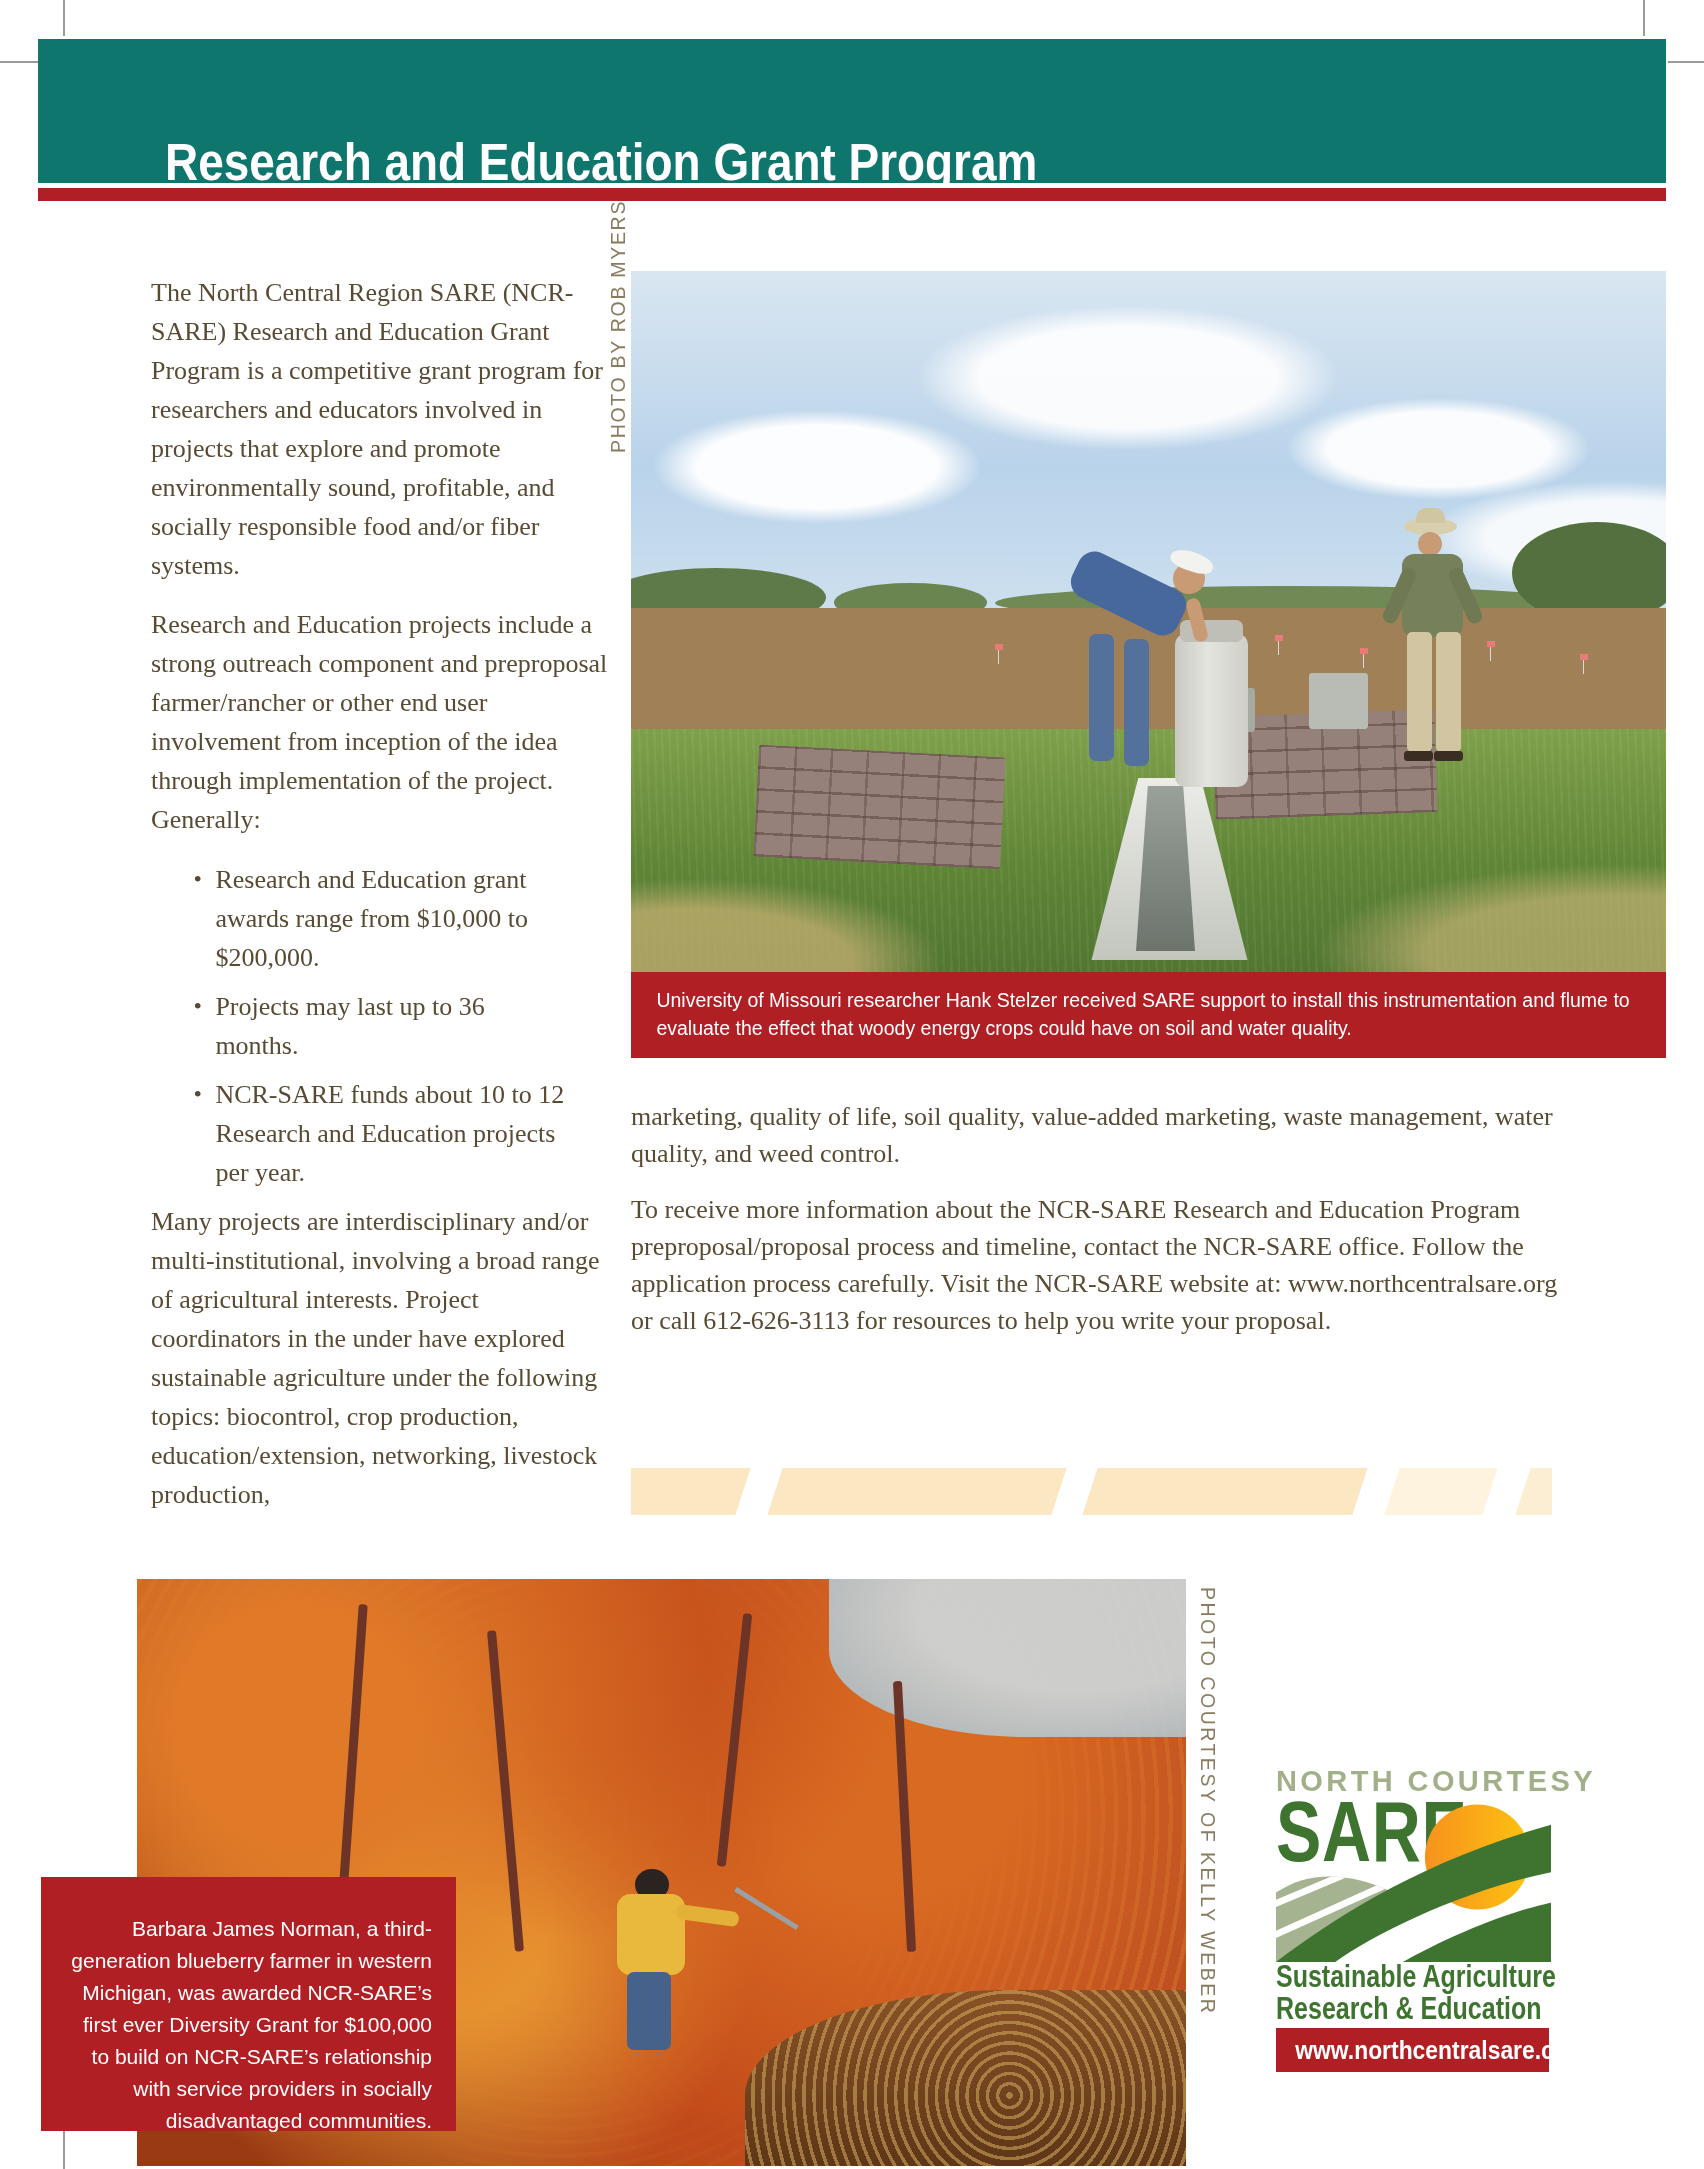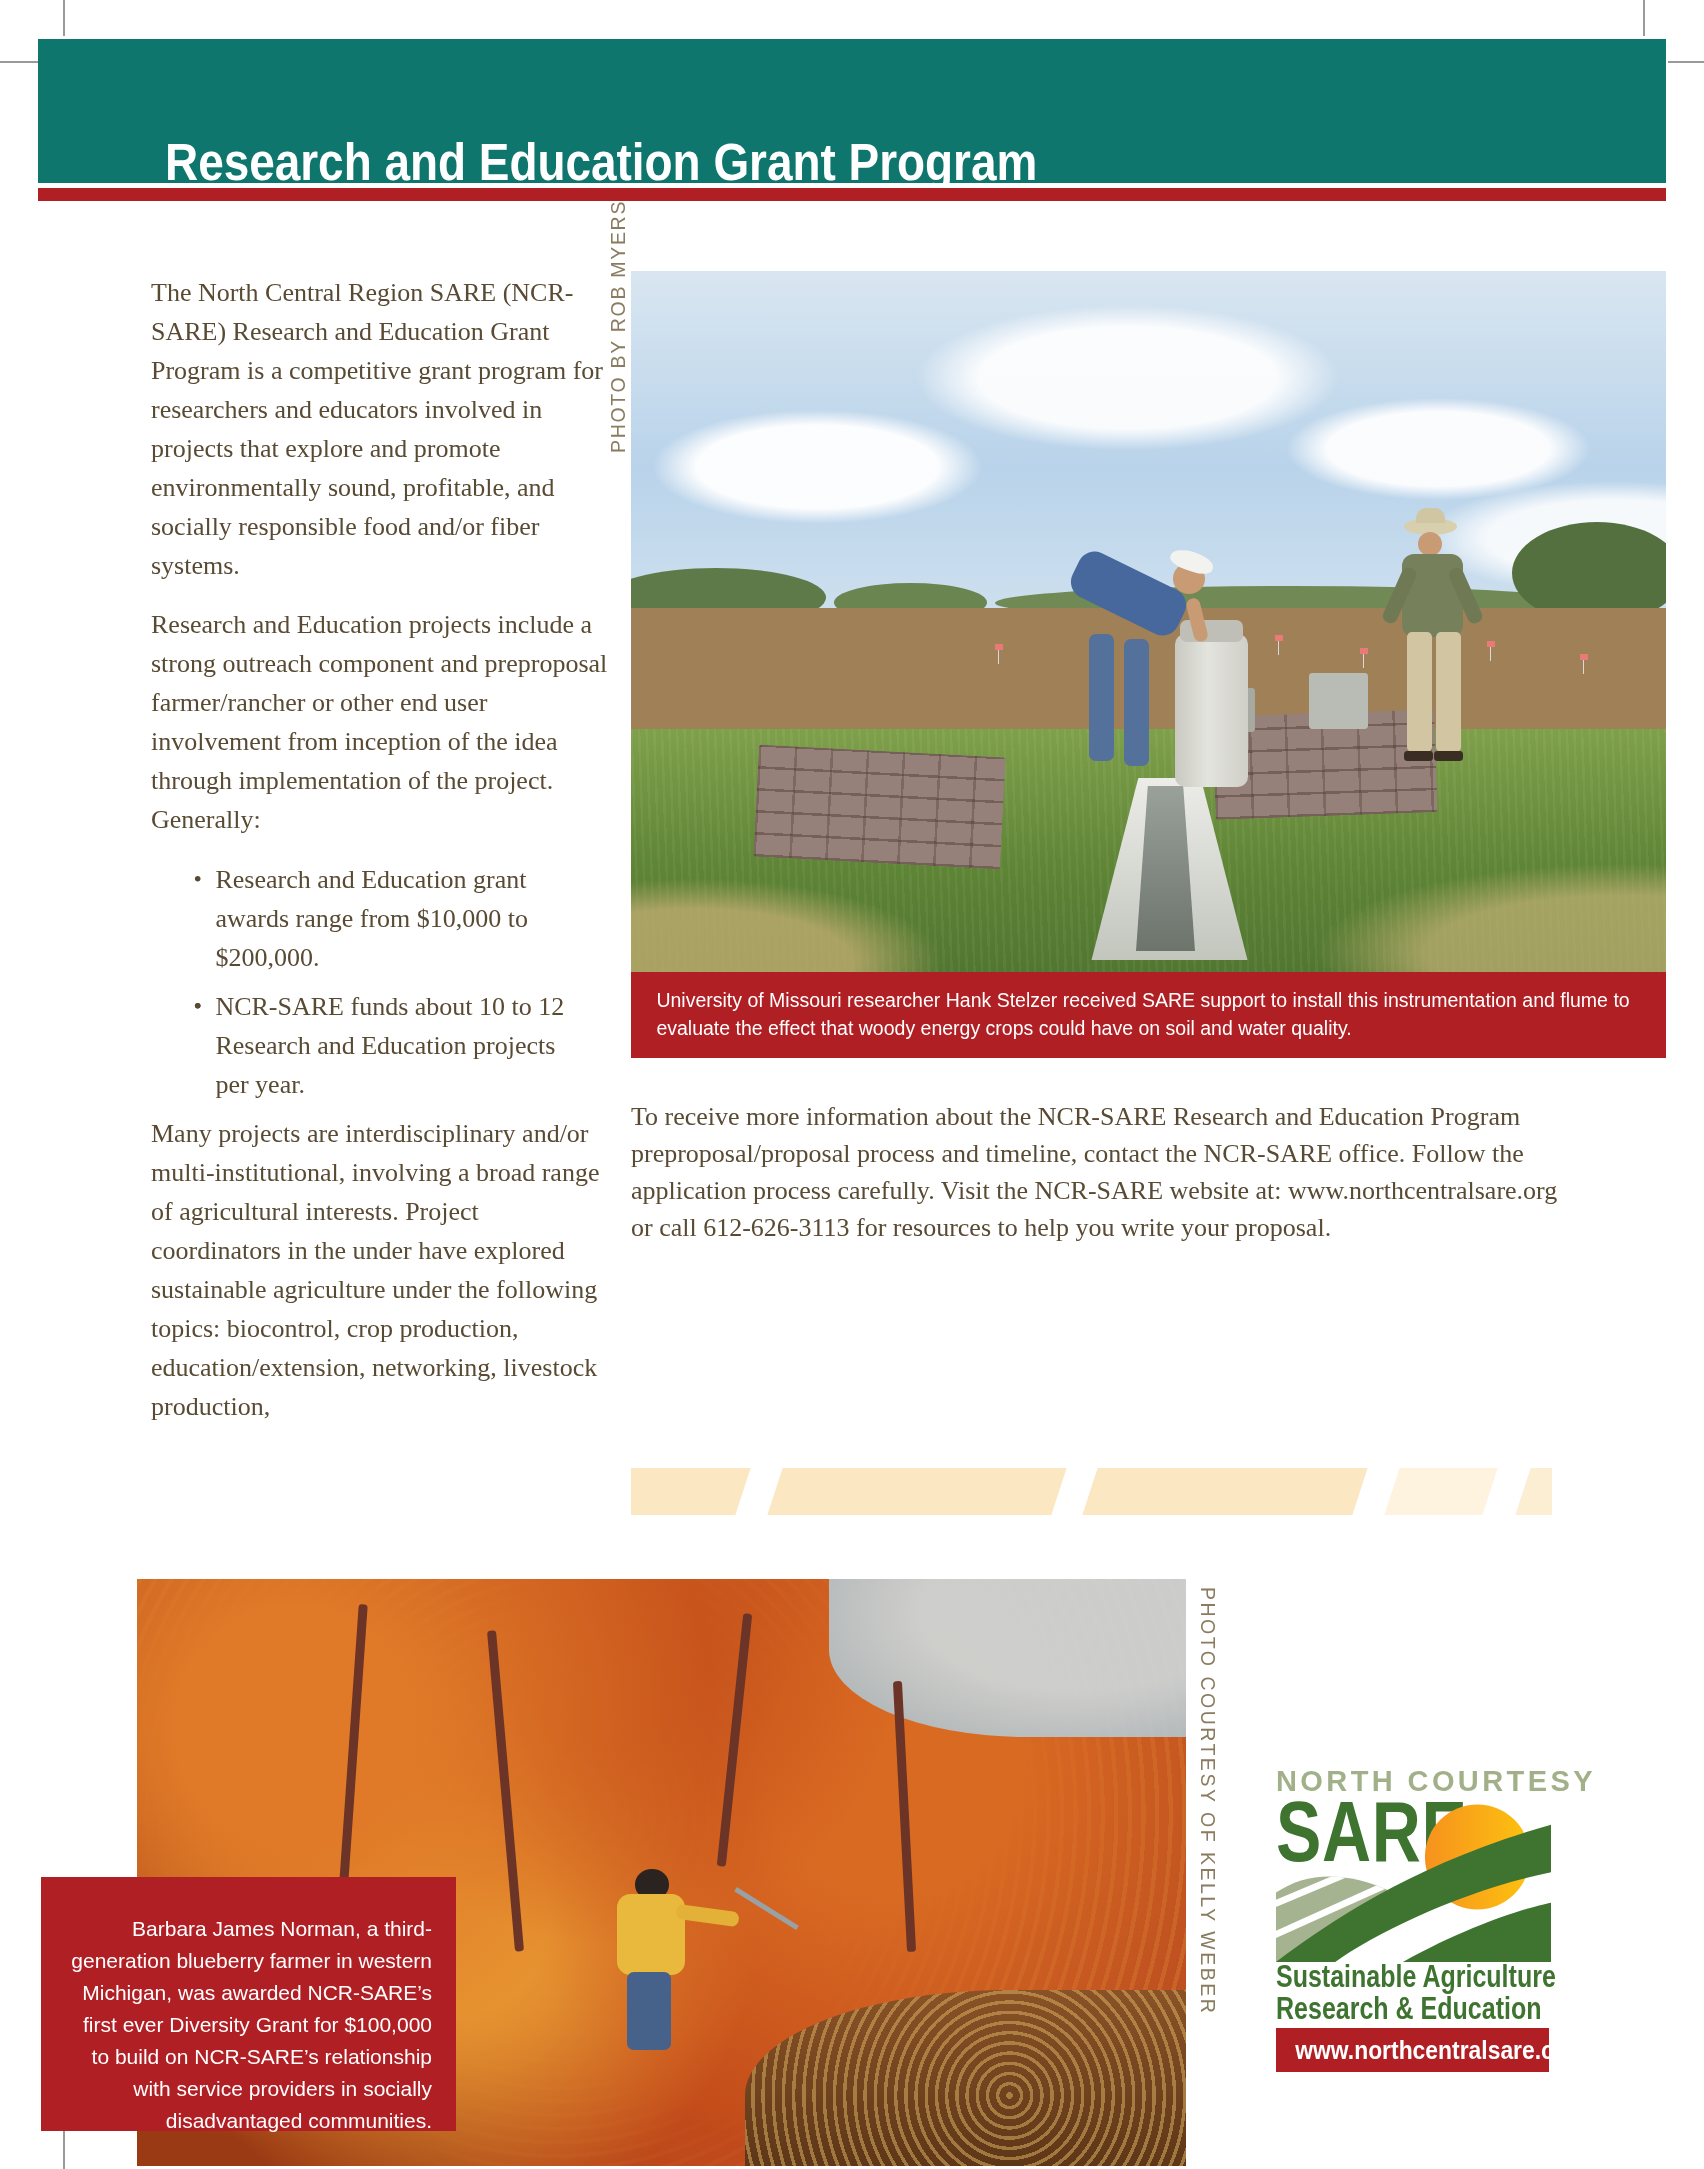--- a/index.html
+++ b/index.html
@@ -197,20 +197,21 @@
 <div class="col-left">
   <p>The North Central Region SARE (NCR-SARE) Research and Education Grant Program is a competitive grant program for researchers and educators involved in projects that explore and promote environmentally sound, profitable, and socially responsible food and/or fiber systems.</p>
   <p>Research and Education projects include a strong outreach component and preproposal farmer/rancher or other end user involvement from inception of the idea through implementation of the project. Generally:</p>
   <div class="bullets">
     <div class="bullet">
       <span class="dot">•</span>
       <span>Research and Education grant awards range from $10,000 to $200,000.</span>
     </div>
     <div class="bullet">
       <span class="dot">•</span>
+      <span>Projects may last up to 36 months.</span>
     </div>
     <div class="bullet">
       <span class="dot">•</span>
       <span>NCR-SARE funds about 10 to 12 Research and Education projects per year.</span>
     </div>
   </div>
   <p>Many projects are interdisciplinary and/or multi-institutional, involving a broad range of agricultural interests. Project coordinators in the under have explored sustainable agriculture under the following topics: biocontrol, crop production, education/extension, networking, livestock production,</p>
 </div>
 
 <span class="credit credit-left">PHOTO BY ROB MYERS</span>
@@ -250,20 +251,21 @@
   <div class="p2-pants" style="left:805px;"></div>
   <div class="p2-shoe" style="left:773px; top:480px;"></div>
   <div class="p2-shoe" style="left:803px; top:480px;"></div>
 </div>
 
 <div class="caption-top">
   <p>University of Missouri researcher Hank Stelzer received SARE support to install this instrumentation and flume to evaluate the effect that woody energy crops could have on soil and water quality.</p>
 </div>
 
 <div class="col-right">
+  <p>marketing, quality of life, soil quality, value-added marketing, waste management, water quality, and weed control.</p>
   <p>To receive more information about the NCR-SARE Research and Education Program preproposal/proposal process and timeline, contact the NCR-SARE office. Follow the application process carefully. Visit the NCR-SARE website at: www.northcentralsare.org or call 612-626-3113 for resources to help you write your proposal.</p>
 </div>
 
 <div class="band">
   <div class="shape" style="left:-34px; width:146px;"></div>
   <div class="shape" style="left:144px; width:284px;"></div>
   <div class="shape" style="left:459px; width:270px;"></div>
   <div class="shape" style="left:761px; width:98px; background:#fdf3df;"></div>
   <div class="shape" style="left:892px; width:76px; background:#fbeed2;"></div>
 </div>

